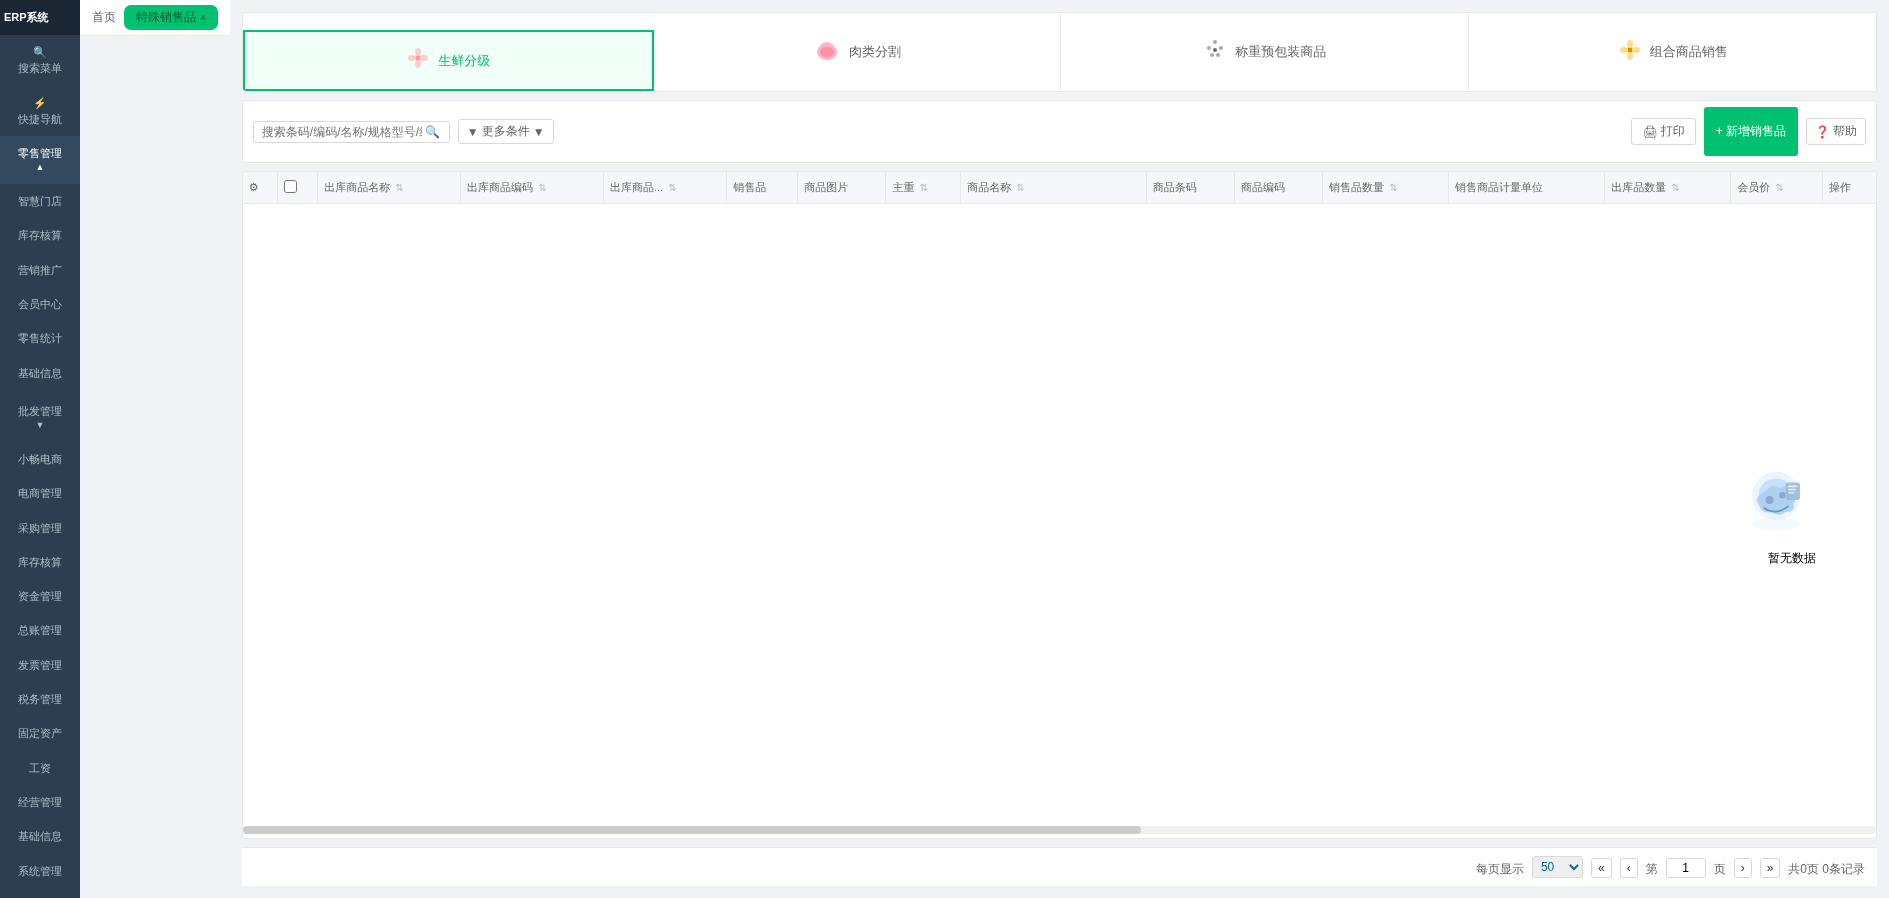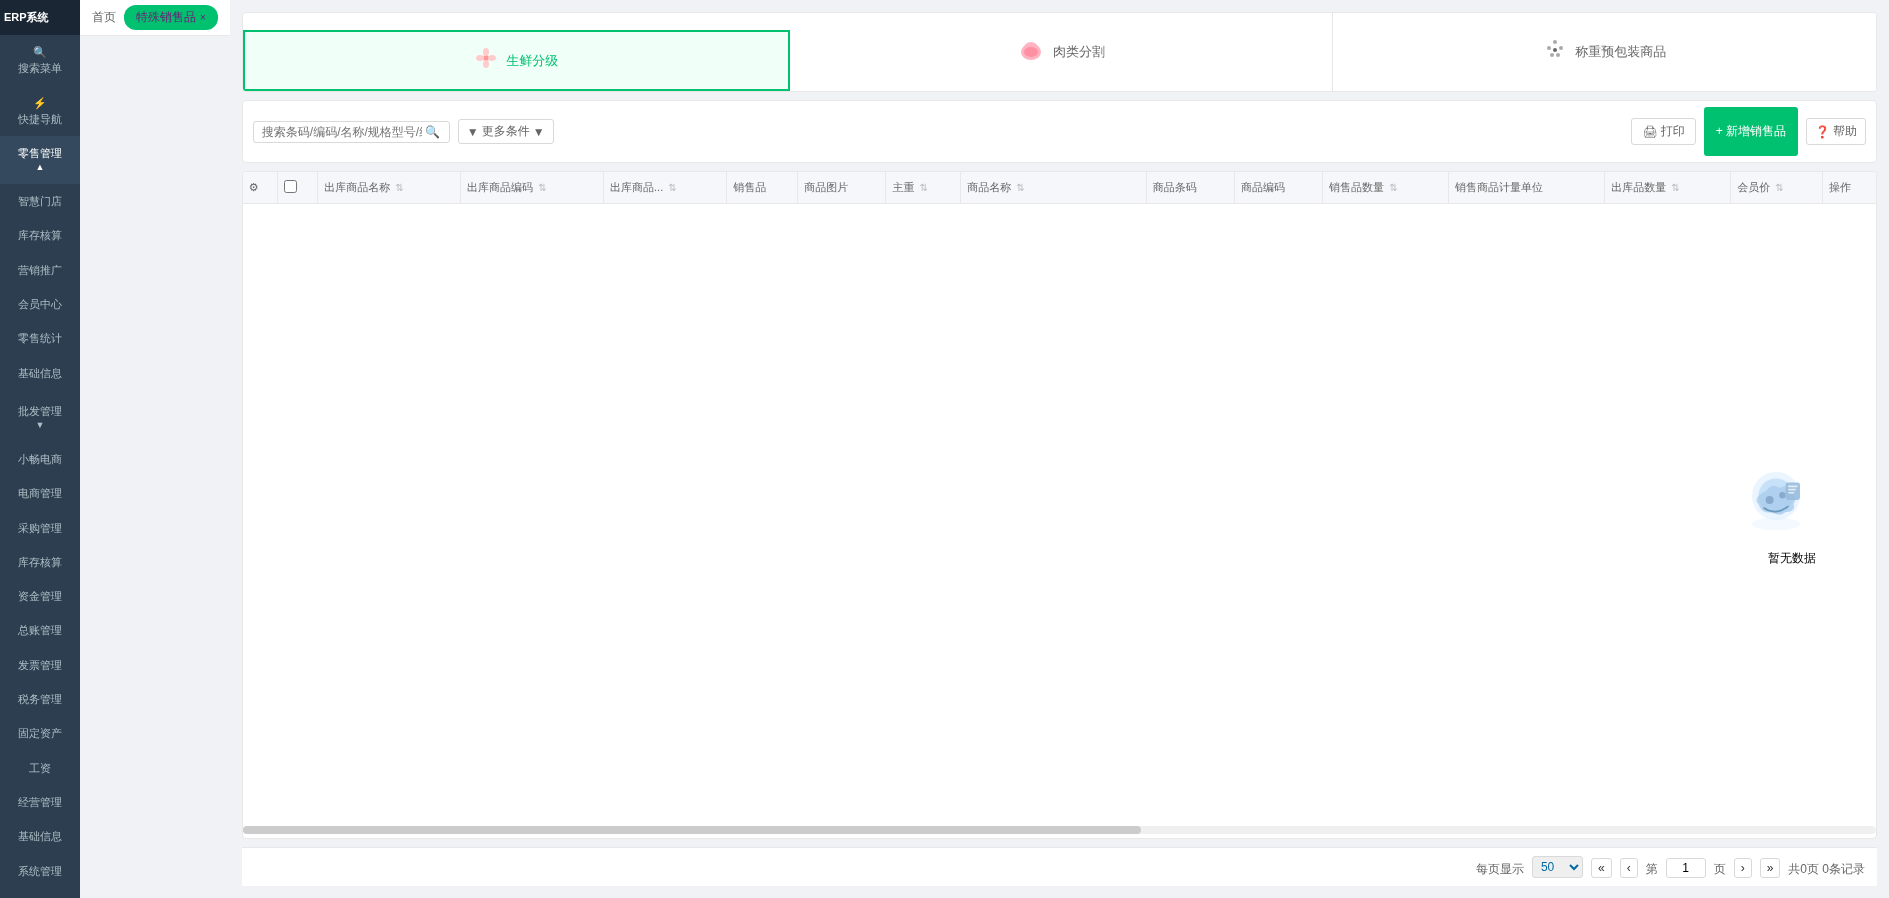--- a/index.html
+++ b/index.html
@@ -54,23 +54,23 @@
       align-items: center;
       gap: 8px;
     }
     .topbar-home {
       color: #666;
       font-size: 12px;
       cursor: pointer;
     }
     .topbar-tab {
       background: #00c170;
-      color: #701a75;
+      color: #14532d;
       padding: 4px 12px;
-      border-radius: 12px;
+      border-radius: 7px;
       font-size: 12px;
       display: flex;
       align-items: center;
       gap: 4px;
       cursor: pointer;
     }
     .topbar-tab .close-x { font-size: 10px; cursor: pointer; }
 
     
     #content { flex: 1; padding: 12px; overflow: hidden; display: flex; flex-direction: column; gap: 8px; }
@@ -436,20 +436,32 @@
           <svg width="24" height="24" viewBox="0 0 24 24" fill="none">
             <circle cx="12" cy="4" r="2" fill="#aaa"></circle>
             <circle cx="6" cy="10" r="2" fill="#aaa"></circle>
             <circle cx="18" cy="10" r="2" fill="#aaa"></circle>
             <circle cx="9" cy="17" r="2" fill="#aaa"></circle>
             <circle cx="15" cy="17" r="2" fill="#aaa"></circle>
             <circle cx="12" cy="12" r="2" fill="#666"></circle>
           </svg>
         </span>
         <span>称重预包装商品</span>
+      </div>
+      <div class="subtab">
+        <span class="subtab-icon">
+          <svg width="24" height="24" viewBox="0 0 24 24" fill="none">
+            <circle cx="12" cy="12" r="3" fill="#cc9900"></circle>
+            <ellipse cx="12" cy="6" rx="3" ry="4" fill="#ffdd88"></ellipse>
+            <ellipse cx="12" cy="18" rx="3" ry="4" fill="#ffdd88"></ellipse>
+            <ellipse cx="6" cy="12" rx="4" ry="3" fill="#ffdd88"></ellipse>
+            <ellipse cx="18" cy="12" rx="4" ry="3" fill="#ffdd88"></ellipse>
+          </svg>
+        </span>
+        <span>组合商品销售</span>
       </div>
     </div>
 
     <div id="toolbar">
       <div class="toolbar-left">
         <div class="search-box">
           <input type="text" placeholder="搜索条码/编码/名称/规格型号/组合" style="">
           <span style="color:#999">🔍</span>
         </div>
         <button class="filter-btn">

